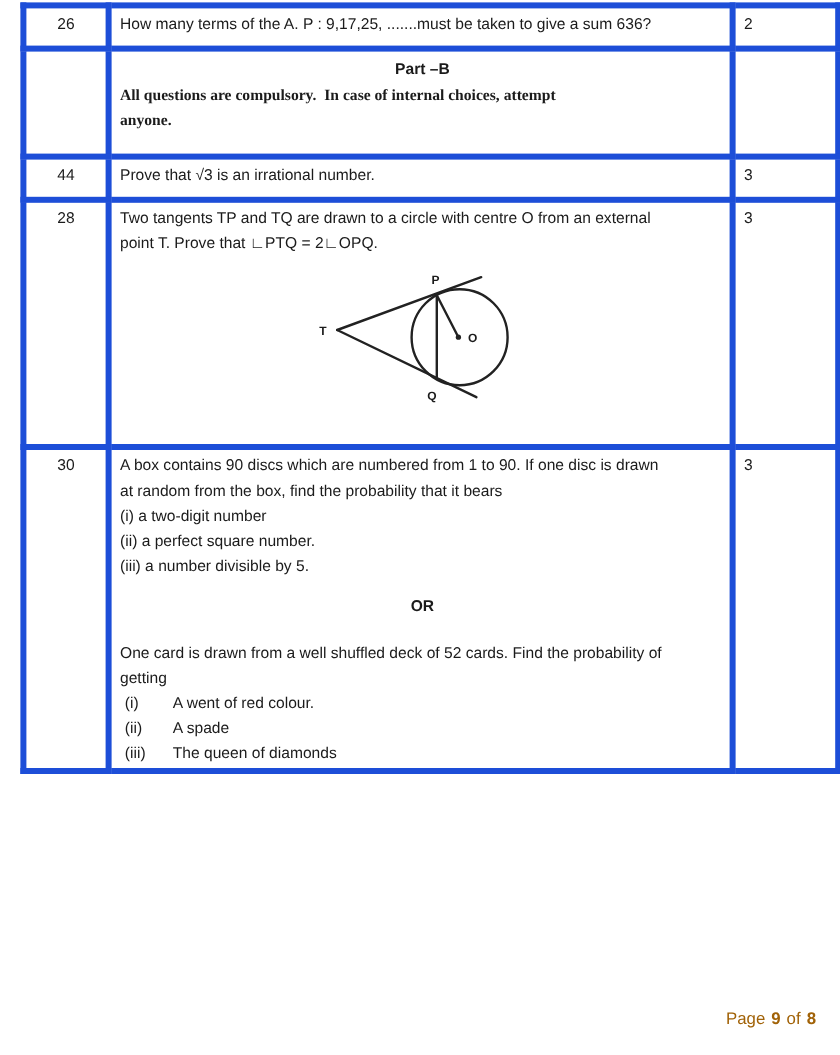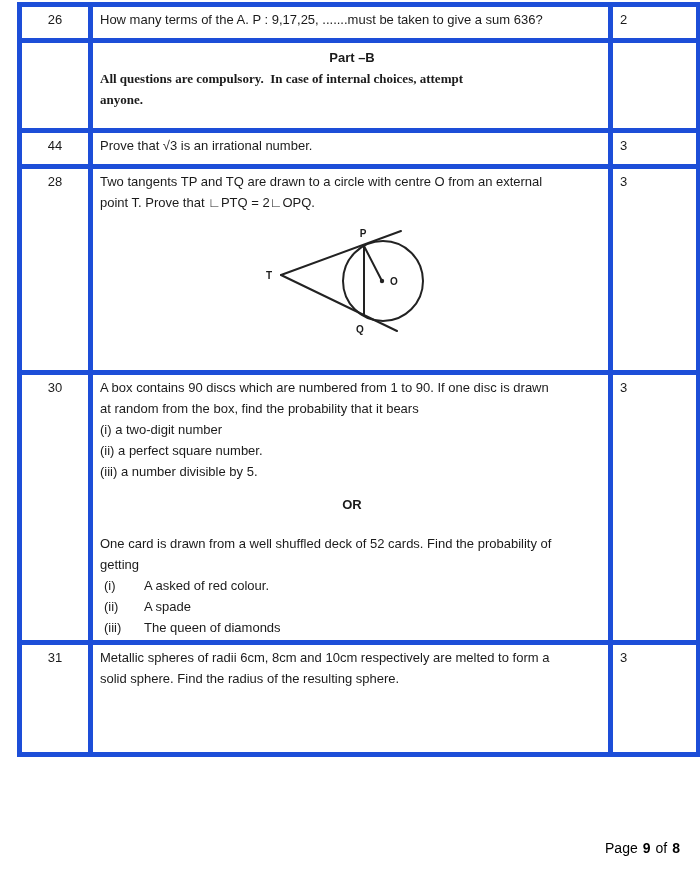--- a/index.html
+++ b/index.html
@@ -30,21 +30,21 @@
   .bold{font-weight:bold;font-family:Liberation Serif, serif;}
   .center-title{text-align:center;font-weight:bold;padding-top:2px;}
   .center-or{text-align:center;font-weight:bold;margin:12px 0 18px 0;}
   .opts{margin-top:0;}
   .opt-row{display:flex;}
   .opt-m{flex:0 0 40px;margin-left:4px;}
   .diagram-wrap{margin:8px 0 0 160px;width:185px;height:118px;}
   .diagram-wrap svg{display:block;}
   .footer{
     position:absolute;top:840px;right:20px;
-    font-size:14px;color:#000000;
+    font-size:14px;color:#a16207;
     display:flex;gap:5px;align-items:baseline;
   }
   .footer .b{font-weight:bold;}
 </style>
 </head>
 <body>
 
 <div class="page">
 
   <table class="qtable">
@@ -101,39 +101,31 @@
 at random from the box, find the probability that it bears
 (i) a two-digit number
 (ii) a perfect square number.
 (iii) a number divisible by 5.</div>
             <div class="center-or">OR</div>
             <div class="txt">One card is drawn from a well shuffled deck of 52 cards. Find the probability of
 getting</div>
             <div class="opts">
               <div class="opt-row">
                 <span class="opt-m">(i)</span>
-                <span>A asked of red colour.</span>
+                <span>A went of red colour.</span>
               </div>
               <div class="opt-row">
                 <span class="opt-m">(ii)</span>
                 <span>A spade</span>
               </div>
               <div class="opt-row">
                 <span class="opt-m">(iii)</span>
                 <span>The queen of diamonds</span>
               </div>
             </div>
-          </td>
-          <td class="cell-marks">3</td>
-        </tr>
-        <tr style="height: 112px;">
-          <td class="cell-num">31</td>
-          <td class="cell-content">
-            <div class="txt">Metallic spheres of radii 6cm, 8cm and 10cm respectively are melted to form a
-solid sphere. Find the radius of the resulting sphere.</div>
           </td>
           <td class="cell-marks">3</td>
         </tr>
       </tbody>
   </table>
 
   <div class="footer">
     <span>Page</span>
     <span class="b">9</span>
     <span>of</span>

